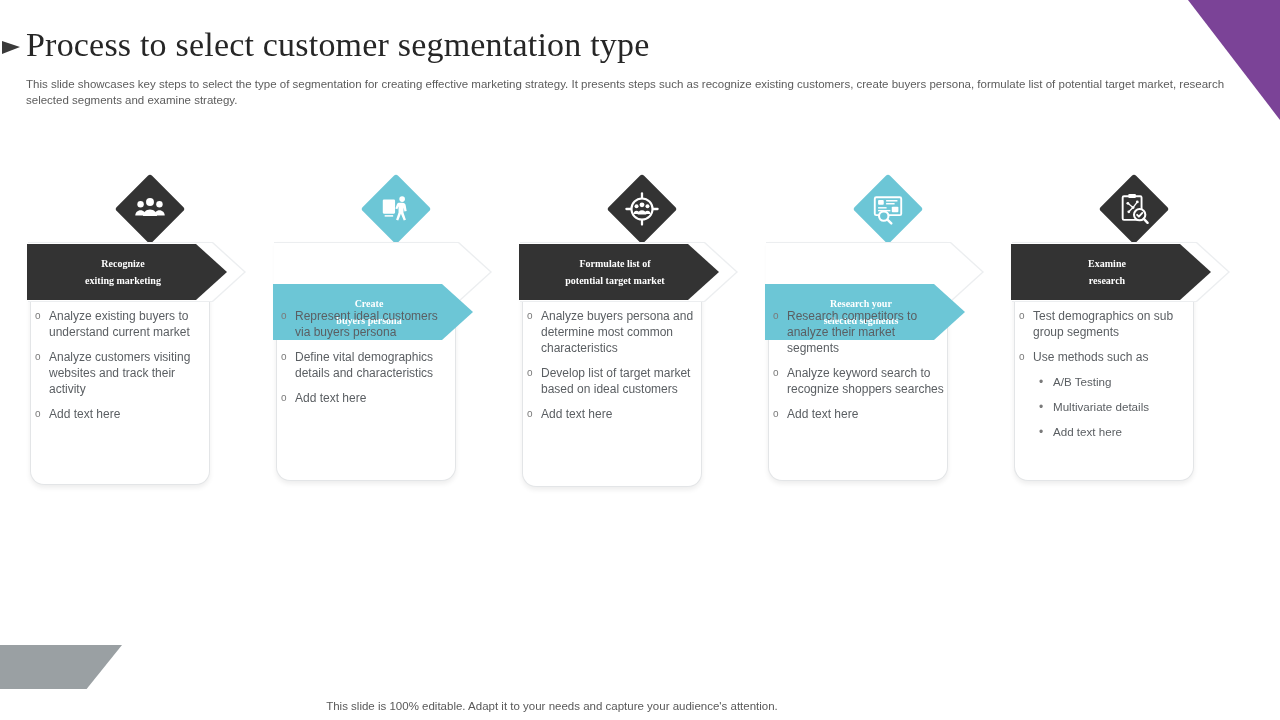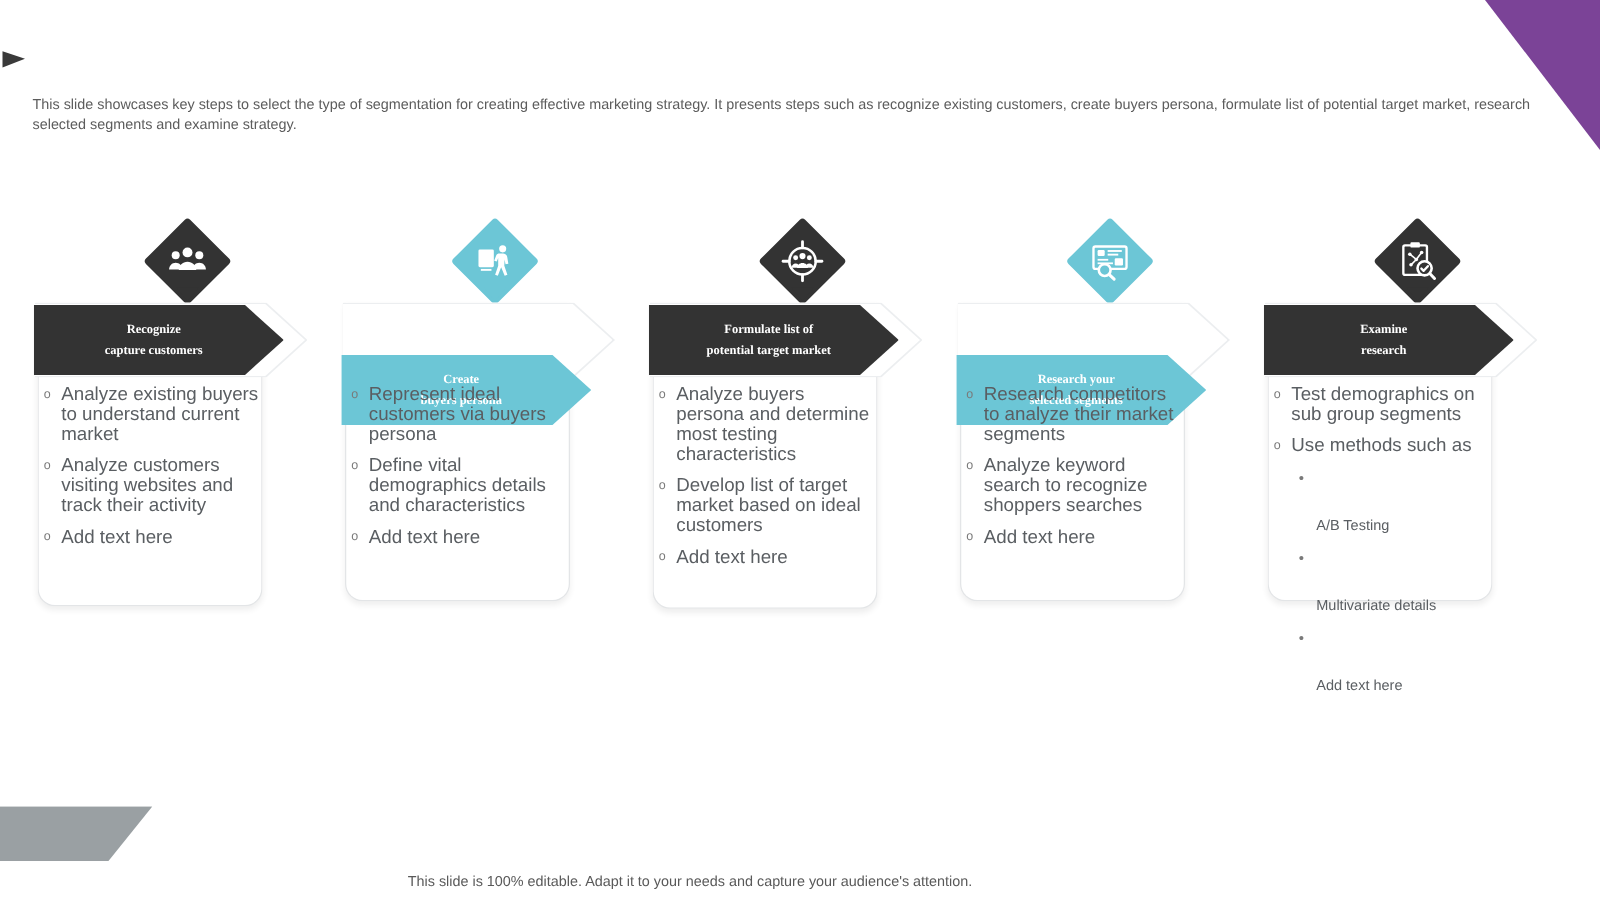--- a/index.html
+++ b/index.html
@@ -106,40 +106,41 @@
   .notch.dark{border-top:11px solid #333333;}
   .notch.teal{border-top:11px solid #6CC6D6;}
 
   
   .bullets{position:absolute;left:6px;top:126px;width:176px;}
   .bullet{display:flex;align-items:flex-start;margin-bottom:9px;}
   .bmark{
     flex:0 0 auto;width:14px;color:#7a7a7a;font-size:10px;line-height:16px;
     text-align:left;padding-left:2px;
   }
-  .btext{font-size:15px;line-height:16px;color:#5a5e62;}
+  .btext{font-size:12px;line-height:16px;color:#5a5e62;}
   .sub-bullet{display:flex;align-items:flex-start;margin:0 0 9px 20px;}
   .sub-bullet .bmark{font-size:12px;}
-  .sub-bullet .btext{font-size:11.6px;margin-top:39px;}
+  .sub-bullet .btext{font-size:11.6px;}
 
   
   .footer{
     position:absolute;left:0;top:700px;width:1104px;text-align:center;
     font-size:11.5px;color:#595959;
   }
 </style>
 </head>
 <body>
 
 <div class="slide">
 
   <div class="corner-purple"></div>
   <div class="corner-gray"></div>
   <div class="title-marker"></div>
 
+  <div class="page-title">Process to select customer segmentation type</div>
   <div class="subtitle">This slide showcases key steps to select the type of segmentation for creating effective marketing strategy. It presents steps such as recognize existing customers, create buyers persona, formulate list of potential target market, research selected segments and examine strategy.</div>
 
   <div class="row" id="steps-row">
       <div class="col col0">
     <div class="diamond-wrap">
       <div class="diamond dark"></div>
       <svg class="dico" viewBox="0 0 36 36">
             <g fill="#ffffff">
         <circle cx="8" cy="13" r="3.4"></circle>
               <path d="M2.4 25c0-3.4 2.5-5.8 5.6-5.8s5.6 2.4 5.6 5.8z"></path>
@@ -150,21 +151,21 @@
       </g>
           </svg>
     </div>
     <div class="notch dark"></div>
     <div class="card-body"></div>
     <div class="chev-outline"></div>
     <div class="chev-inner"></div>
     <div class="chev dark">
       <div class="chev-label">
         <span>Recognize</span>
-        <span class="l2">capture customers</span>
+        <span class="l2">exiting marketing</span>
       </div>
     </div>
     <div class="bullets">
           <div class="bullet">
         <span class="bmark">o</span>
         <span class="btext">Analyze existing buyers to understand current market</span>
       </div>
           <div class="bullet">
         <span class="bmark">o</span>
         <span class="btext">Analyze customers visiting websites and track their activity</span>
@@ -241,21 +242,21 @@
     <div class="chev-inner"></div>
     <div class="chev dark">
       <div class="chev-label">
         <span>Formulate list of</span>
         <span class="l2">potential target market</span>
       </div>
     </div>
     <div class="bullets">
           <div class="bullet">
         <span class="bmark">o</span>
-        <span class="btext">Analyze buyers persona and determine most testing characteristics</span>
+        <span class="btext">Analyze buyers persona and determine most common characteristics</span>
       </div>
           <div class="bullet">
         <span class="bmark">o</span>
         <span class="btext">Develop list of target market based on ideal customers</span>
       </div>
           <div class="bullet">
         <span class="bmark">o</span>
         <span class="btext">Add text here</span>
       </div>
         </div>

